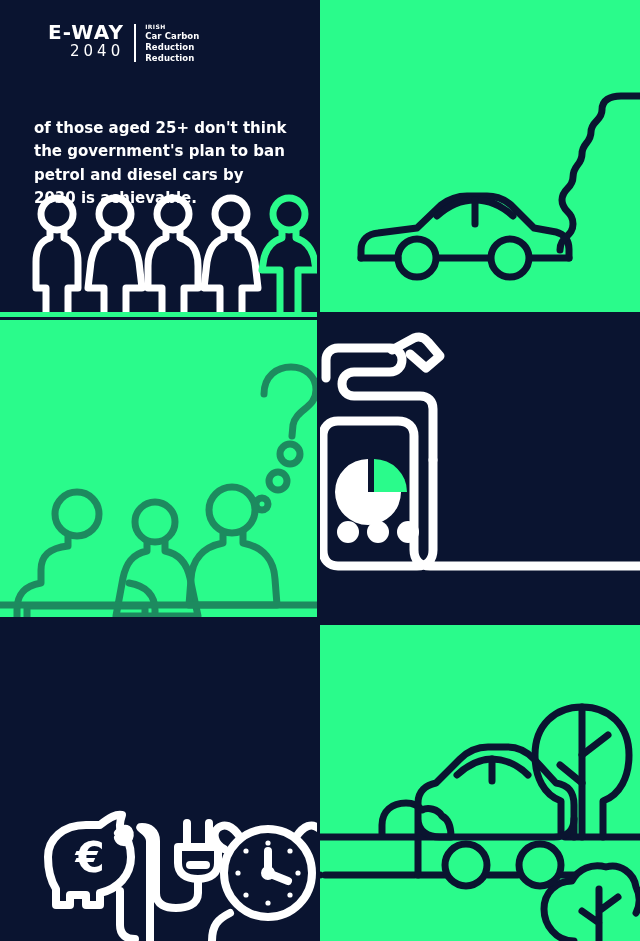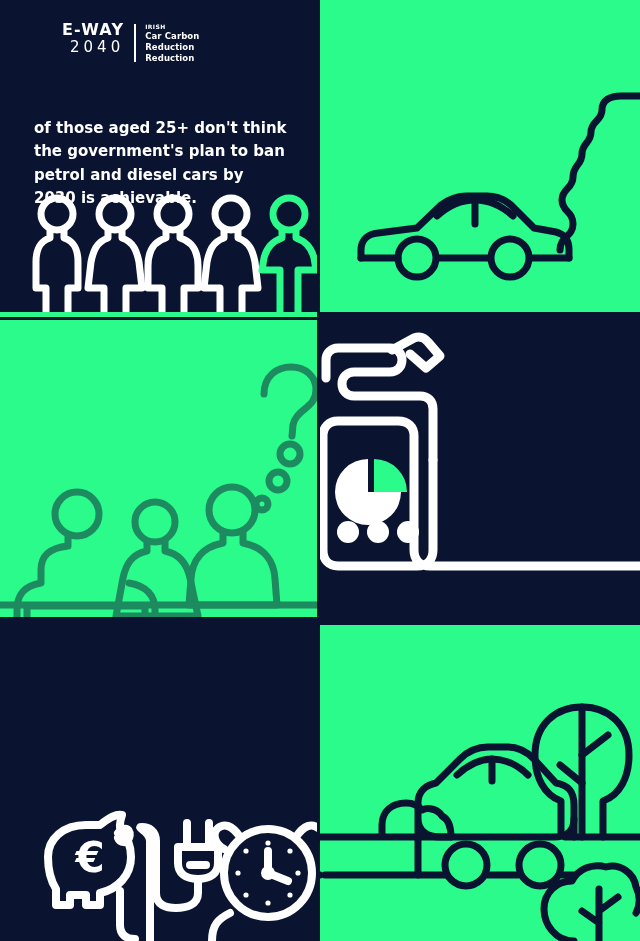--- a/index.html
+++ b/index.html
@@ -19,21 +19,21 @@
   #p-tl{left:0;top:0;width:317px;height:317px;background:#0a1430;}
   #p-tr{left:320px;top:0;width:320px;height:317px;background:#2afb8b;}
   #p-ml{left:0;top:320px;width:317px;height:302px;background:#2afb8b;}
   #p-mr{left:320px;top:320px;width:320px;height:302px;background:#0a1430;}
   #p-bl{left:0;top:625px;width:317px;height:316px;background:#0a1430;}
   #p-br{left:320px;top:625px;width:320px;height:316px;background:#2afb8b;}
 
   
   .logo{position:absolute;left:36px;top:22px;display:flex;align-items:flex-start;}
   .logo-left{display:flex;flex-direction:column;align-items:flex-end;padding-right:10px;}
-  .logo-eway{color:#fff;font-weight:bold;font-size:16px;letter-spacing:1.2px;line-height:1;}
+  .logo-eway{color:#fff;font-weight:bold;font-size:20px;letter-spacing:1.2px;line-height:1;}
   .logo-2040{color:#fff;font-size:15px;letter-spacing:4px;line-height:1.25;margin-left:34px;}
   .logo-div{width:2px;background:#fff;height:38px;margin-top:2px;}
   .logo-right{padding-left:9px;display:flex;flex-direction:column;justify-content:flex-start;}
   .logo-irish{color:#fff;font-size:6px;font-weight:bold;letter-spacing:.4px;line-height:1.5;}
   .logo-sub{color:#fff;font-size:8.5px;font-weight:bold;line-height:1.28;letter-spacing:.1px;}
 
   
   .h-big{font-weight:bold;line-height:.98;letter-spacing:-.4px;}
   .pct{font-size:.42em;font-weight:bold;letter-spacing:0;vertical-align:.36em;}
 

